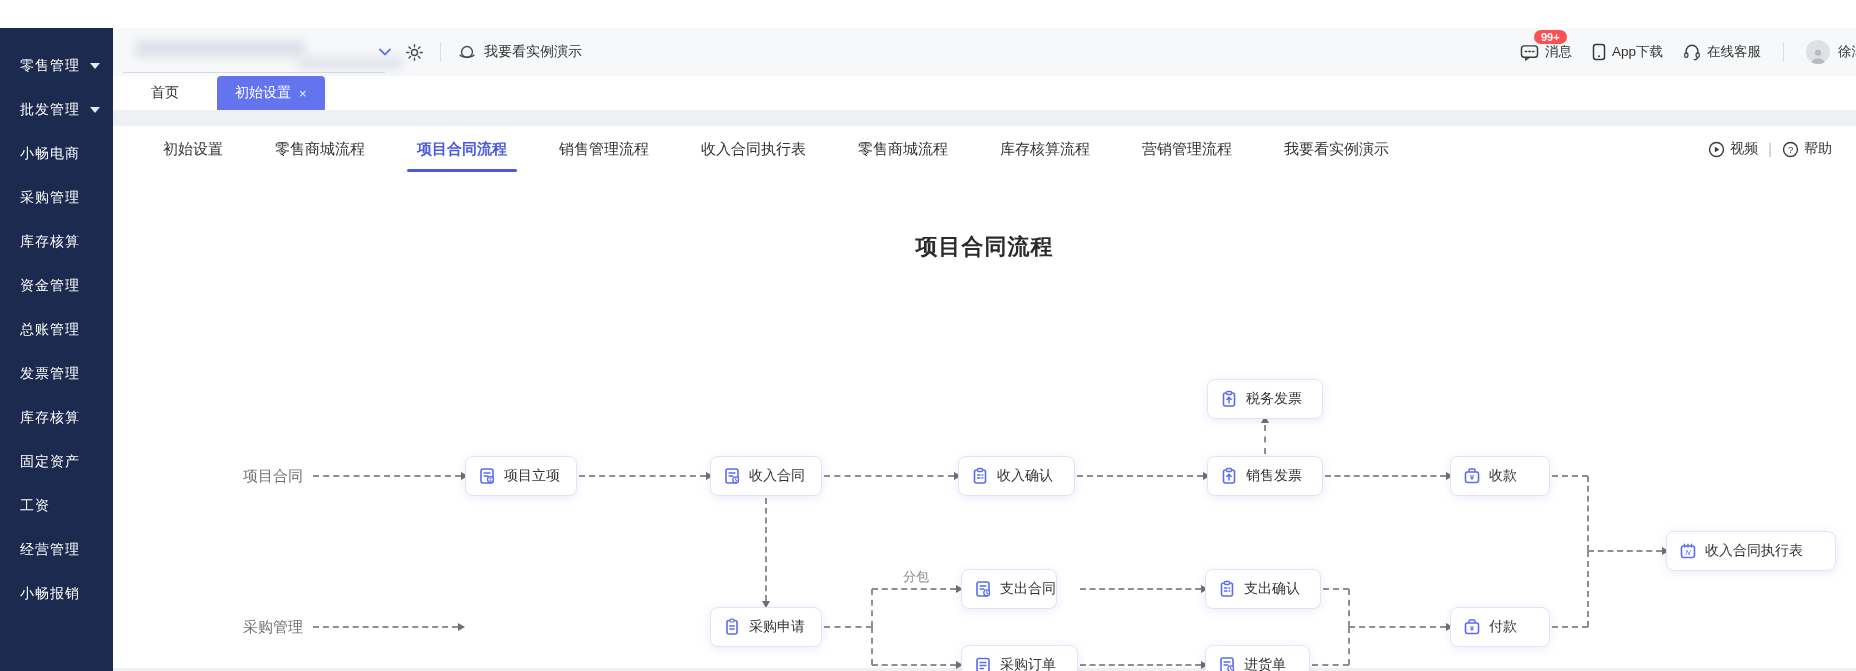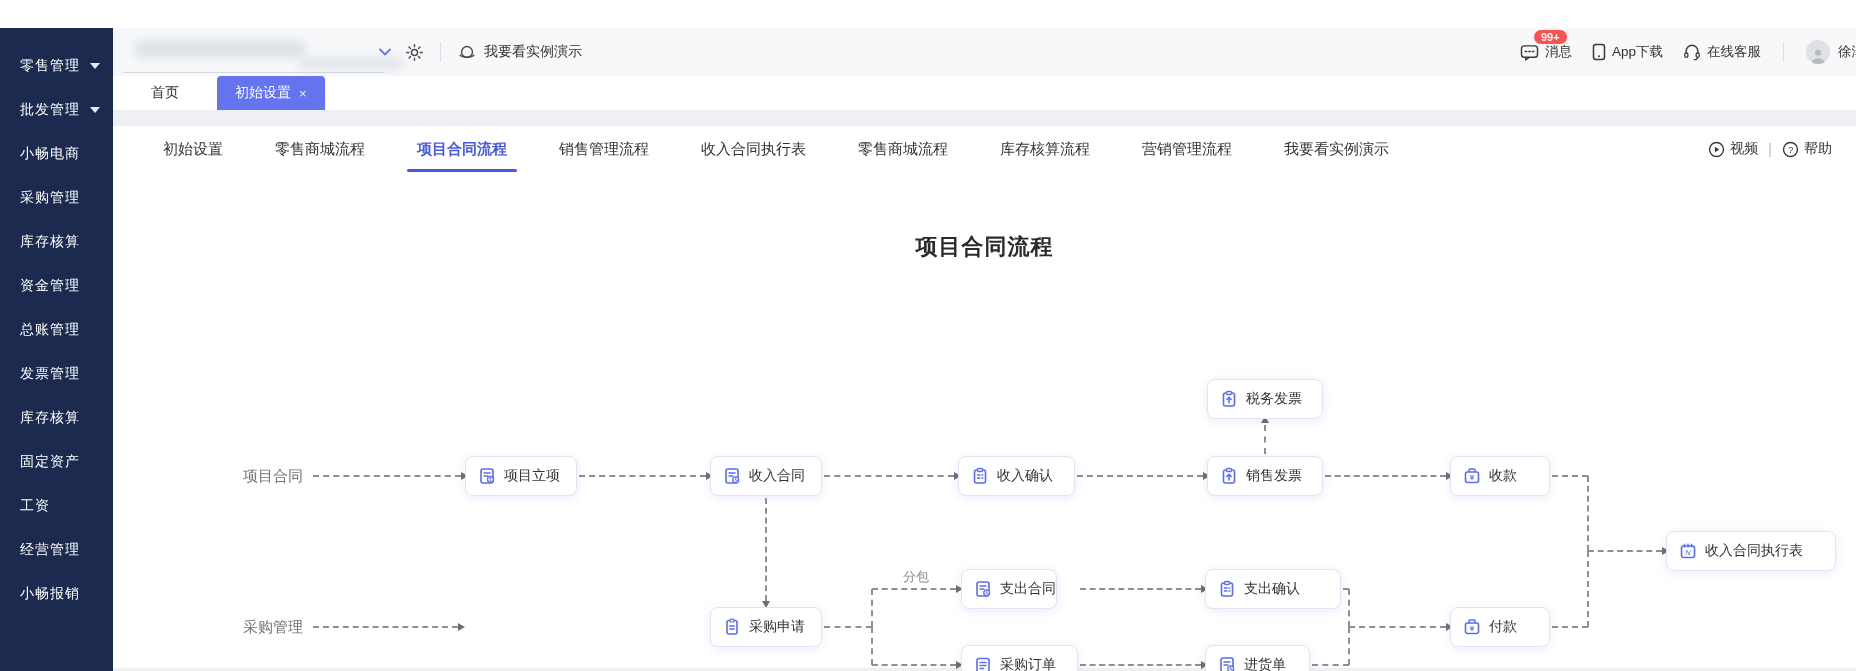--- a/index.html
+++ b/index.html
@@ -328,21 +328,21 @@
             <span style="display: flex;">
               <svg width="18" height="18" viewBox="0 0 18 18">
                 <rect x="3" y="2" width="12" height="14" rx="2" fill="none" stroke="#5b6cf0" stroke-width="1.6"></rect>
                 <path d="M6 6 H12 M6 9 H10" stroke="#5b6cf0" stroke-width="1.4" stroke-linecap="round"></path>
                 <circle cx="12.7" cy="12.7" r="2.9" fill="#fff" stroke="#5b6cf0" stroke-width="1.3"></circle>
                 <path d="M12.7 11.3 V13 l1.2 .7" fill="none" stroke="#5b6cf0" stroke-width="1.1" stroke-linecap="round"></path>
               </svg>
             </span>
             <span>支出合同</span>
           </div>
-          <div class="fnode" style="left: 1092px; top: 397px; width: 136px;">
+          <div class="fnode" style="left: 1092px; top: 397px; width: 116px;">
             <span style="display: flex;">
               <svg width="18" height="18" viewBox="0 0 18 18">
                 <rect x="3.5" y="3" width="11" height="13" rx="2" fill="none" stroke="#5b6cf0" stroke-width="1.6"></rect>
                 <rect x="6.5" y="1.5" width="5" height="3" rx="1" fill="#fff" stroke="#5b6cf0" stroke-width="1.3"></rect>
                 <path d="M6.5 8 H9 M6.5 11 H9 M11 8 H11.8 M11 11 H11.8" stroke="#5b6cf0" stroke-width="1.4" stroke-linecap="round"></path>
               </svg>
             </span>
             <span>支出确认</span>
           </div>
           <div class="fnode" style="left: 848px; top: 473px; width: 117px;">

